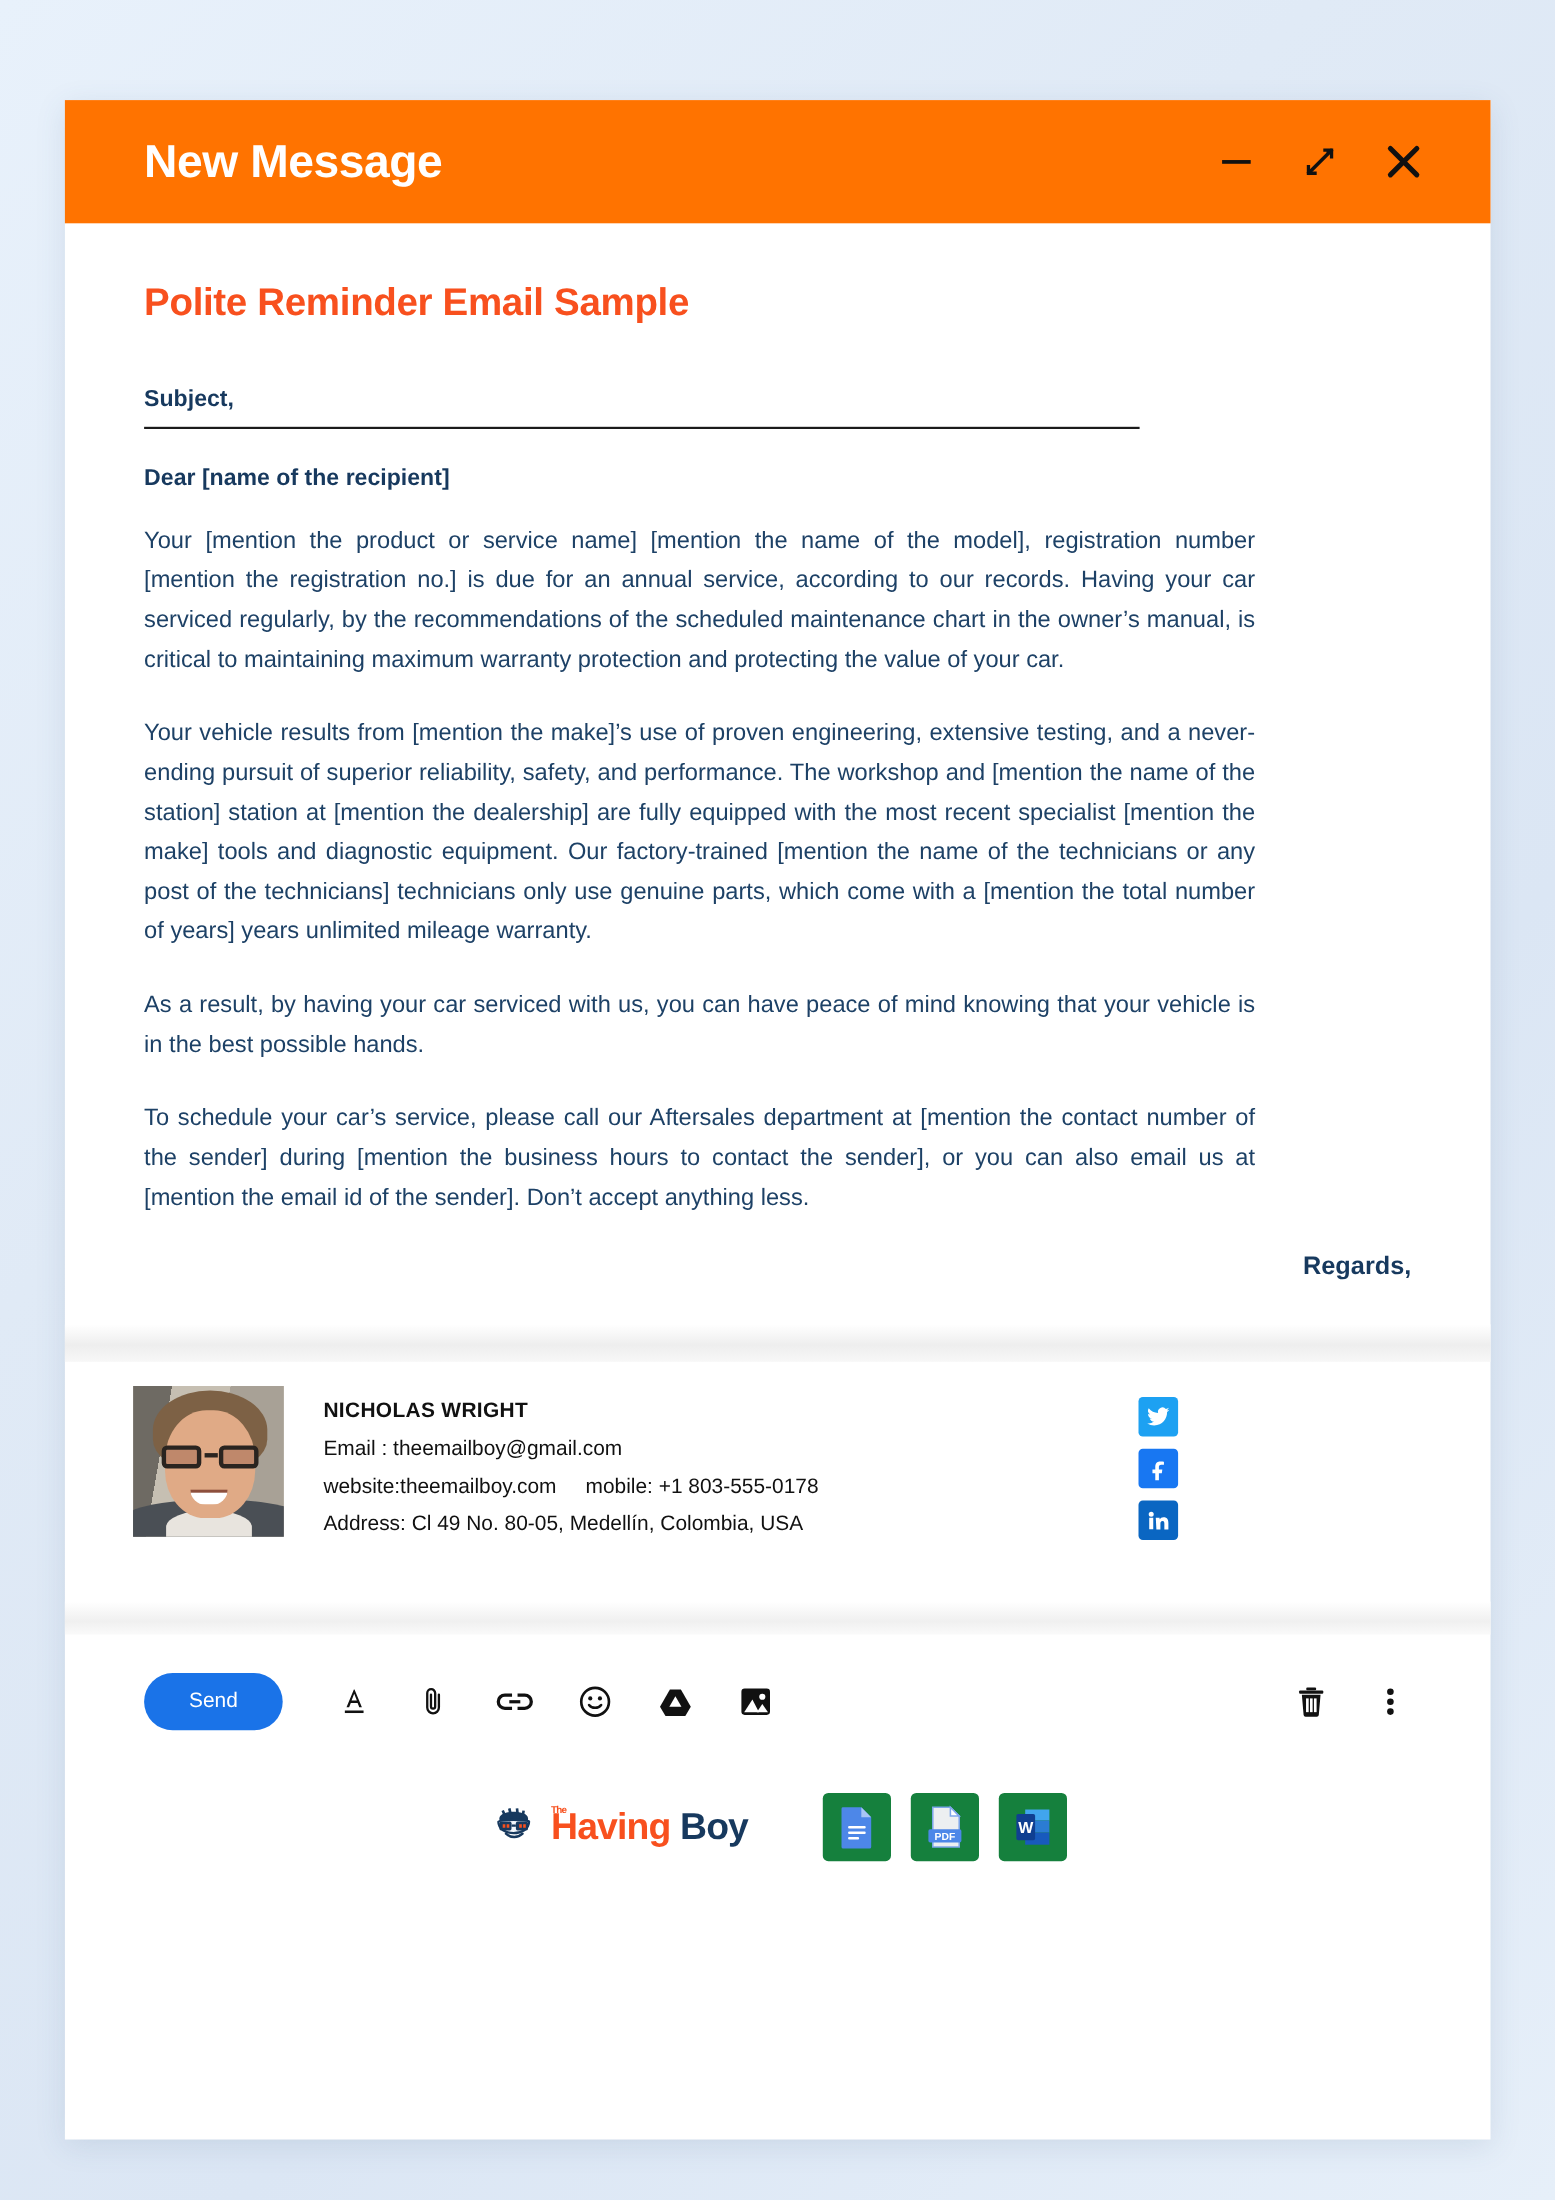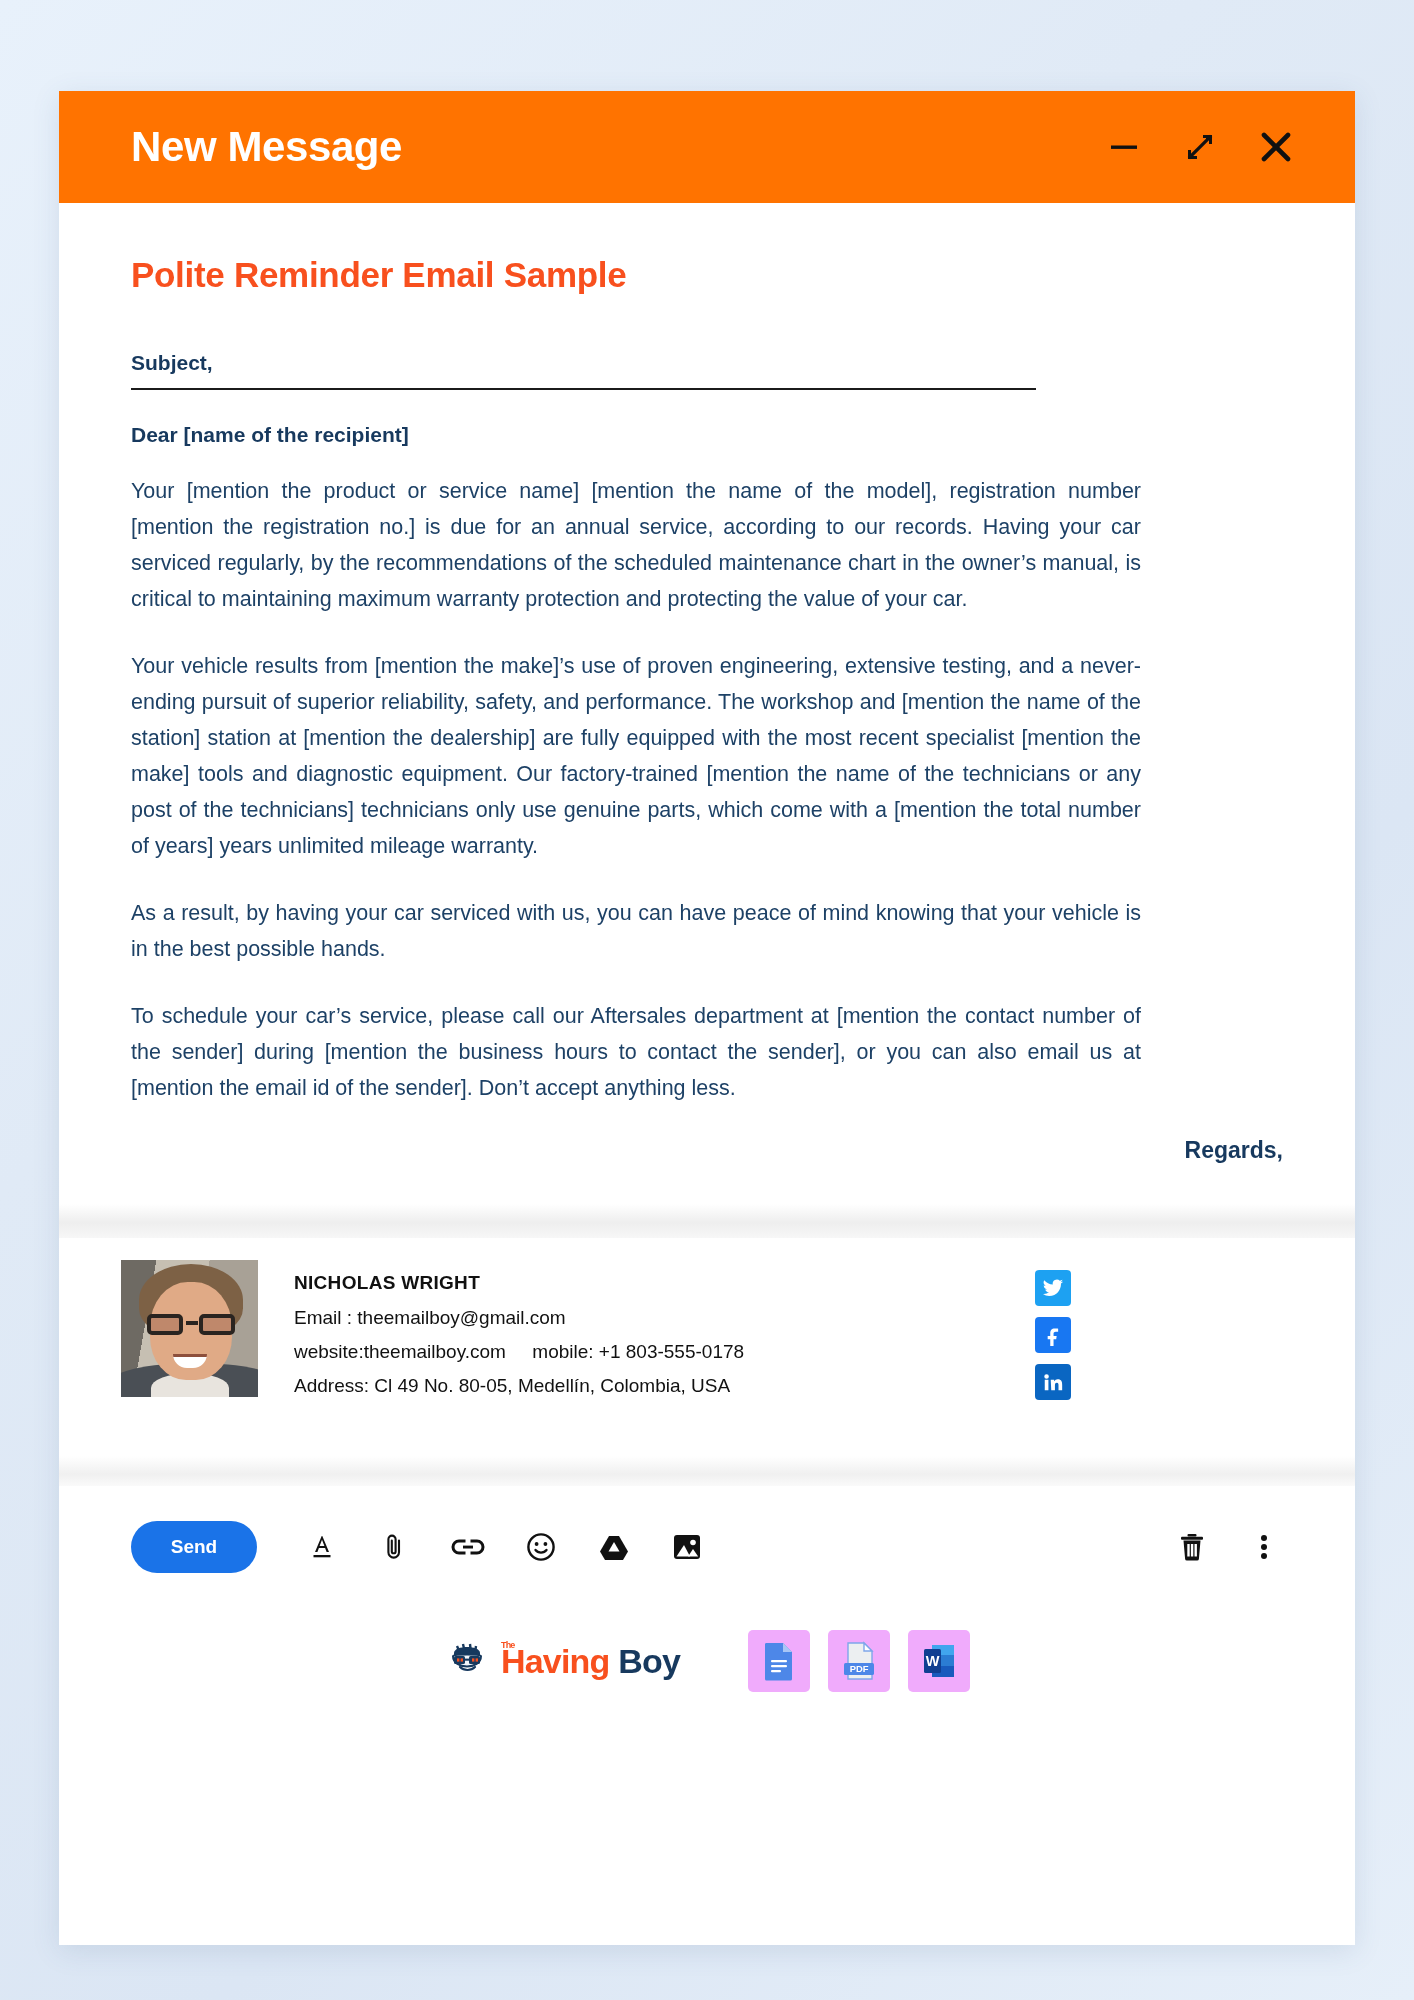--- a/index.html
+++ b/index.html
@@ -215,21 +215,21 @@
   .toolbar {
     display: flex;
     align-items: center;
     padding: 22px 72px 0 72px;
     height: 100px;
   }
   .send-btn {
     background: #1a73e8;
     color: #ffffff;
     font-size: 19px;
-    font-weight: 700;
+    font-weight: 400;
     border: none;
     border-radius: 26px;
     width: 126px;
     height: 52px;
     cursor: pointer;
     font-family: "Liberation Sans", sans-serif;
   }
   .tool-icons {
     display: flex;
     align-items: center;
@@ -279,21 +279,21 @@
   .brand-word { position: relative; }
 
   .file-icons {
     display: flex;
     align-items: center;
     gap: 18px;
   }
   .file-chip {
     width: 62px;
     height: 62px;
-    background: #f0abfc;
+    background: #15803d;
     border-radius: 5px;
     display: flex;
     align-items: center;
     justify-content: center;
     cursor: pointer;
   }
 </style>
 </head>
 <body>
 

